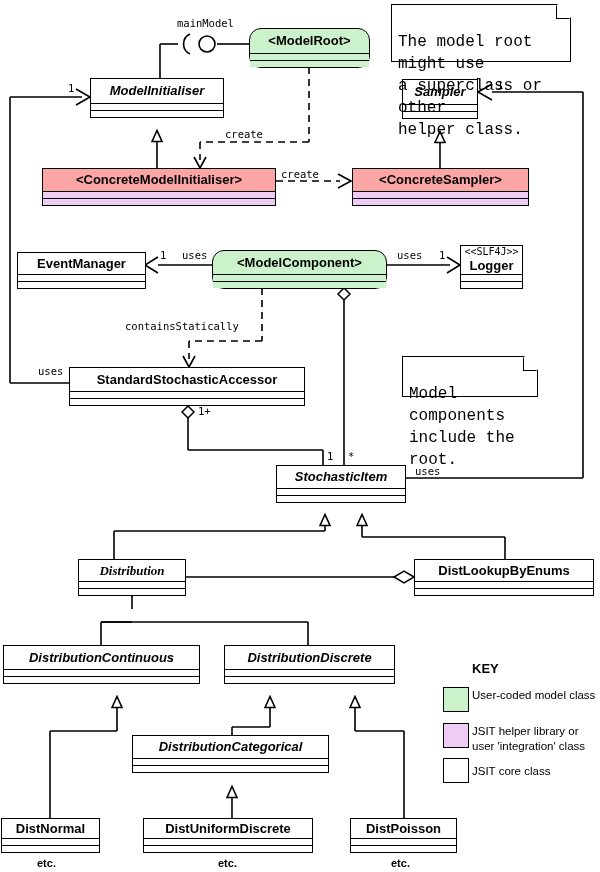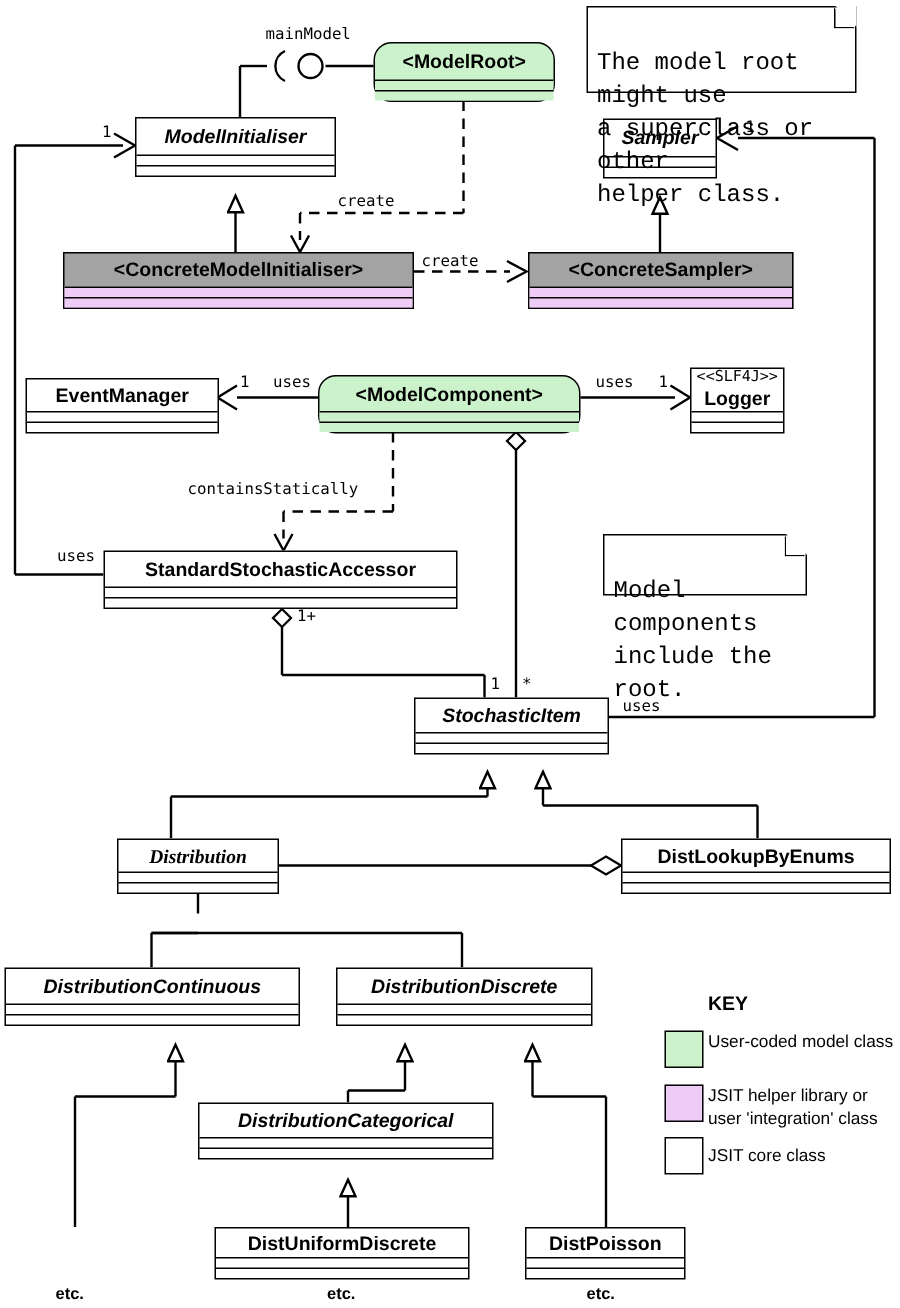--- a/index.html
+++ b/index.html
@@ -18,21 +18,21 @@
   .uml .stereo{
     font-family:"DejaVu Sans Mono", monospace;font-weight:normal;font-size:10px;
     text-align:center;line-height:1.05;padding-top:1px;
   }
   .uml .c2,.uml .c3{border-top:1.6px solid #000;box-sizing:border-box;}
   .uml .c2{height:7px;}
   .uml .c3{height:7px;}
   .abs .name{font-style:italic;}
   .green{background:#ccf2cc;border-radius:12px;}
   .green .c2,.green .c3{background:#ccf2cc;}
-  .purple{background:#a3a3a3;}
+  .purple{background:#fca5a5;}
   .purple .c2,.purple .c3{background:#eeccf5;}
   
   .note{
     position:absolute;box-sizing:border-box;border:1.6px solid #000;background:#fff;
     font-family:Liberation Mono, monospace;font-size:16px;line-height:1.38;
     padding:4px 6px;color:#000;white-space:pre-line;
   }
   .note .fold{
     position:absolute;top:0;right:0;width:13px;height:13px;background:#fff;
     border-left:1.6px solid #000;border-bottom:1.6px solid #000;
@@ -267,20 +267,25 @@
     <div class="c2"></div>
     <div class="c3"></div>
   </div>
 
   <div class="uml abs" style="left:132px;top:735px;width:197px;height:38px;">
     <div class="name" style="height:22px;">DistributionCategorical</div>
     <div class="c2"></div>
     <div class="c3"></div>
   </div>
 
+  <div class="uml" style="left:1px;top:818px;width:99px;height:35px;">
+    <div class="name" style="height:19px;">DistNormal</div>
+    <div class="c2"></div>
+    <div class="c3"></div>
+  </div>
 
   <div class="uml" style="left:143px;top:818px;width:170px;height:35px;">
     <div class="name" style="height:19px;">DistUniformDiscrete</div>
     <div class="c2"></div>
     <div class="c3"></div>
   </div>
 
   <div class="uml" style="left:350px;top:818px;width:107px;height:35px;">
     <div class="name" style="height:19px;">DistPoisson</div>
     <div class="c2"></div>

